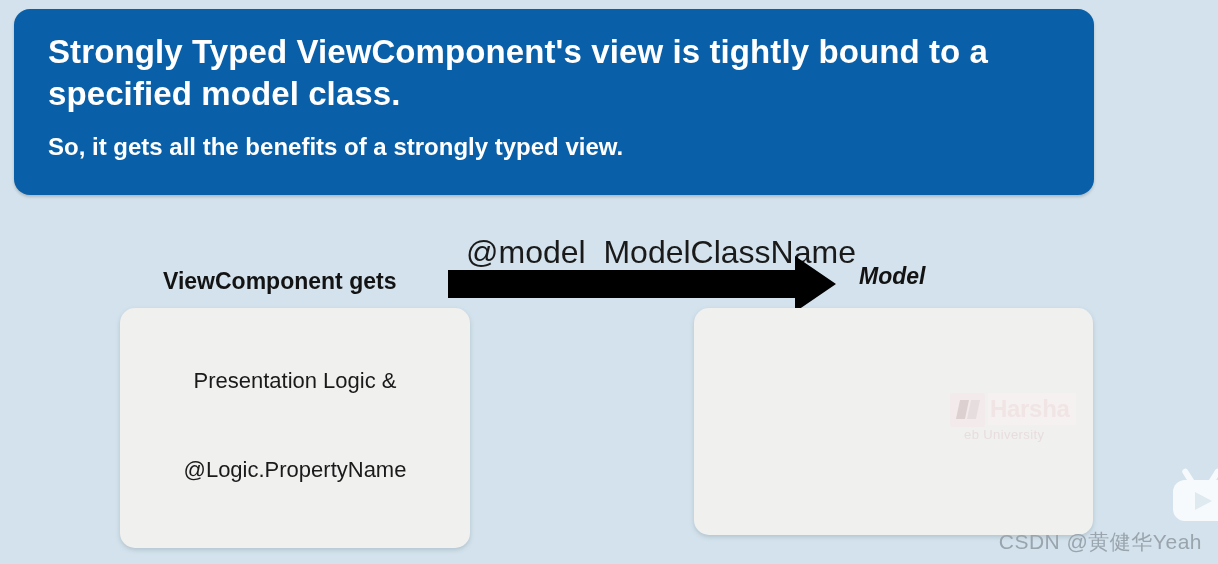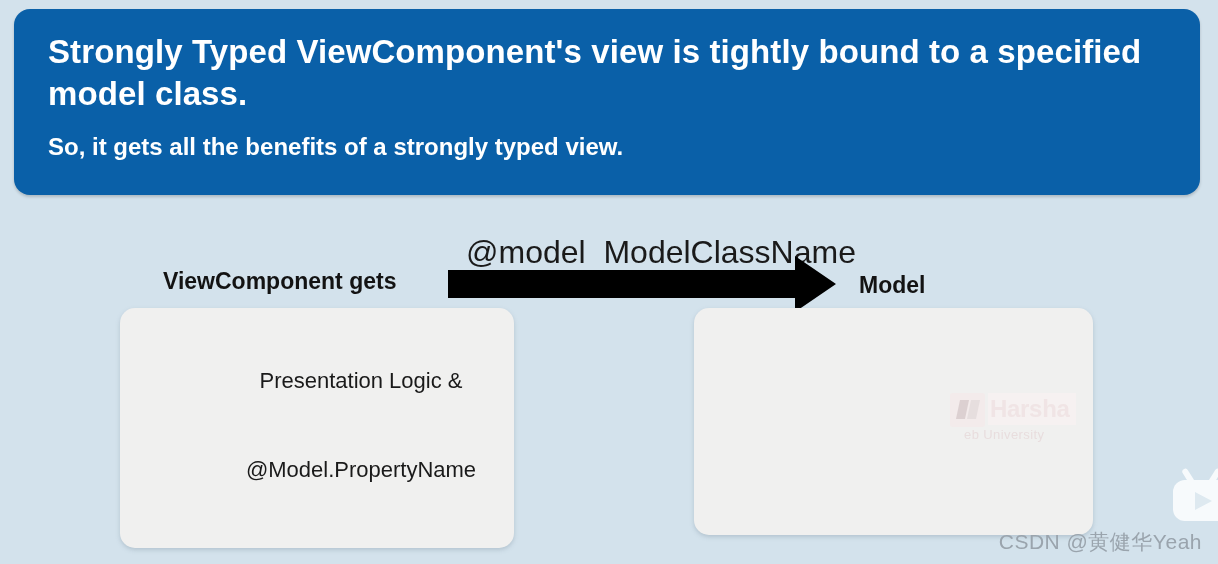--- a/index.html
+++ b/index.html
@@ -14,21 +14,21 @@
     background: #d3e2ec;
     overflow: hidden;
     font-family: "Liberation Sans", sans-serif;
   }
 
   
   #header-banner {
     position: absolute;
     left: 14px;
     top: 9px;
-    width: 1186px;
+    width: 1080px;
     height: 186px;
     background: #0a60a8;
     border-radius: 16px;
     box-sizing: border-box;
     padding: 22px 34px 0 34px;
     box-shadow: 0 2px 3px rgba(0,0,0,0.18);
   }
   #header-title {
     color: #ffffff;
     font-size: 33px;
@@ -53,21 +53,22 @@
     font-weight: bold;
     color: #131313;
     white-space: nowrap;
   }
   #label-viewcomponent-view {
     left: 163px;
     top: 268px;
   }
   #label-model {
     left: 859px;
-    top: 272px;
+    top: 263px;
+    font-style: italic;
   }
   #arrow-label {
     position: absolute;
     left: 466px;
     top: 234px;
     font-size: 32px;
     color: #1a1a1a;
     white-space: pre;
   }
 
@@ -85,21 +86,20 @@
     position: absolute;
     background: #f0f0ef;
     border-radius: 15px;
     box-shadow: 0 2px 4px rgba(120,140,155,0.35);
   }
   #box-view {
     left: 120px;
     top: 308px;
     width: 350px;
     height: 240px;
-    padding-left: 44px;
   }
   #box-model {
     left: 694px;
     top: 308px;
     width: 399px;
     height: 227px;
   }
   .box-text {
     position: absolute;
     width: 100%;
@@ -208,21 +208,21 @@
   <div class="diagram-label" id="label-model">Model</div>
 
   <div id="arrow-label">@model  ModelClassName</div>
 
   <svg id="arrow" viewBox="0 0 388 56">
     <polygon points="0,14 347,14 347,0 388,28 347,56 347,42 0,42" fill="#000000"></polygon>
   </svg>
 
   <div class="content-box" id="box-view">
     <div class="box-text" id="box-view-line1">Presentation Logic &amp;</div>
-    <div class="box-text" id="box-view-line2">@Model.PropertyName</div>
+    <div class="box-text" id="box-view-line2">@Logic.PropertyName</div>
   </div>
 
   <div class="content-box" id="box-model">
 
     <div id="watermark">
       <div id="watermark-badge"></div>
       <div id="watermark-title">Harsha</div>
       <div id="watermark-sub">eb University</div>
     </div>
   </div>

